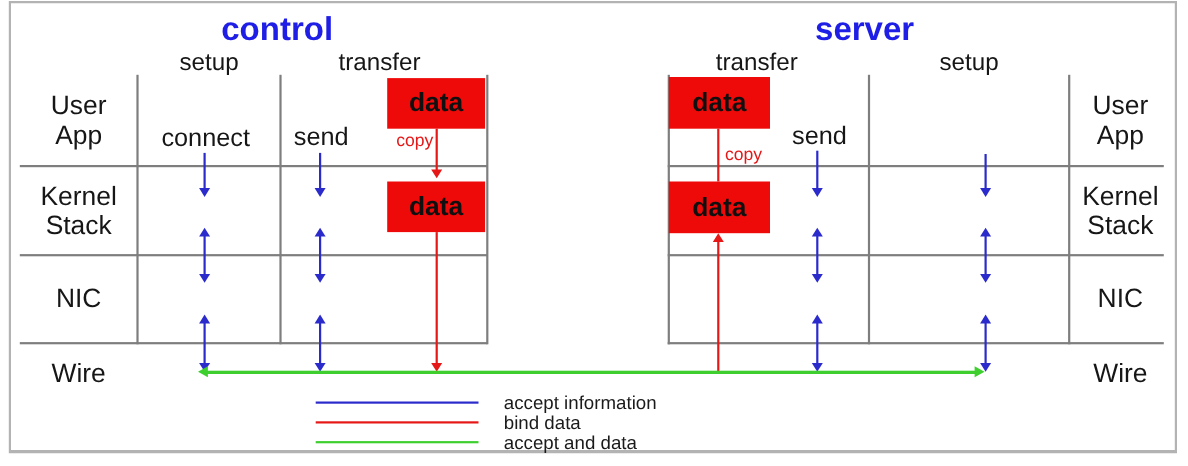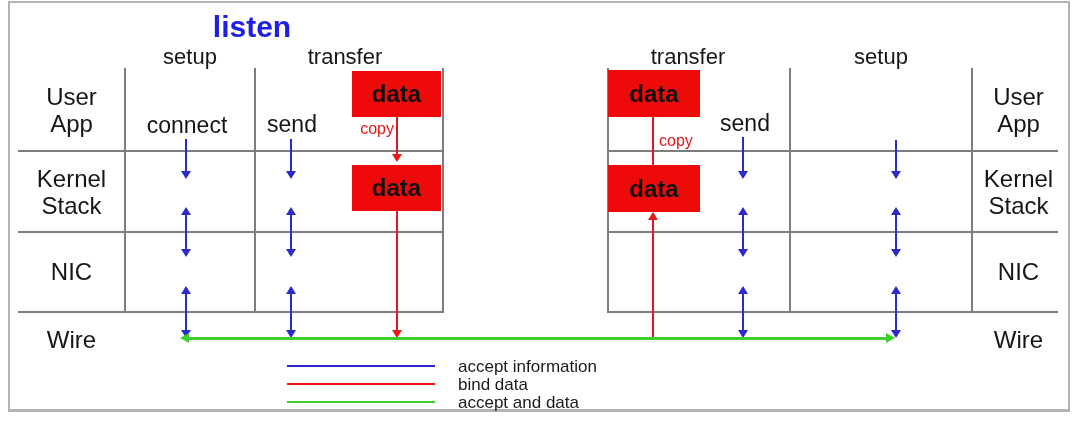--- a/index.html
+++ b/index.html
@@ -45,21 +45,22 @@
   <div class="vline" style="left:789px;top:68px;height:245px"></div>
   <div class="vline" style="left:971px;top:68px;height:245px"></div>
 
   <div class="hline" style="left:18px;top:150px;width:425px"></div>
   <div class="hline" style="left:607px;top:150px;width:451px"></div>
   <div class="hline" style="left:18px;top:231px;width:425px"></div>
   <div class="hline" style="left:607px;top:231px;width:451px"></div>
   <div class="hline" style="left:18px;top:311px;width:425px"></div>
   <div class="hline" style="left:607px;top:311px;width:451px"></div>
 
-  <div class="title" style="left:152px;top:10px;width:200px">listen</div>
+  <div class="title" style="left:152px;top:10px;width:200px">control</div>
+  <div class="title" style="left:636px;top:10px;width:300px">server</div>
 
   <div class="colhead" style="left:125px;top:44px;width:130px">setup</div>
   <div class="colhead" style="left:255px;top:44px;width:180px">transfer</div>
   <div class="colhead" style="left:596px;top:44px;width:184px">transfer</div>
   <div class="colhead" style="left:790px;top:44px;width:182px">setup</div>
 
   <div class="rowlabel" style="left:18px;top:68px;width:107px;height:83px">
       <span>User App</span>
     </div>
   <div class="rowlabel" style="left:18px;top:151px;width:107px;height:81px">

